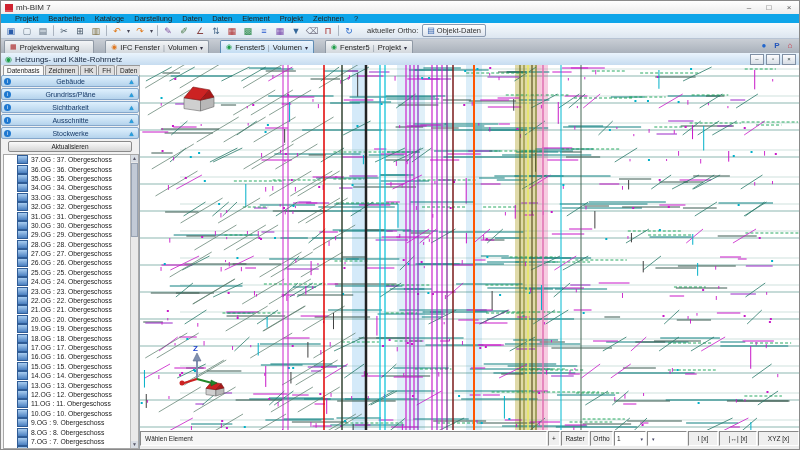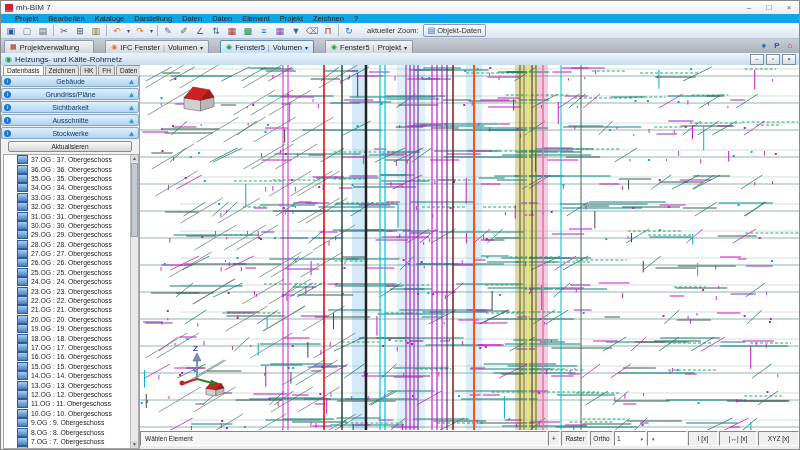--- a/index.html
+++ b/index.html
@@ -95,21 +95,21 @@
     <div class="rpt">
       
     <span class="menu-item">Projekt</span><span class="menu-item">Bearbeiten</span><span class="menu-item">Kataloge</span><span class="menu-item">Darstellung</span><span class="menu-item">Daten</span><span class="menu-item">Daten</span><span class="menu-item">Element</span><span class="menu-item">Projekt</span><span class="menu-item">Zeichnen</span><span class="menu-item">?</span></div>
   </div>
 
   <div class="toolbar">
     <div class="rpt">
       
     <span class="tbtn" style="color: rgb(42, 92, 170);">▣</span><span class="tbtn" style="color: rgb(102, 119, 136);">▢</span><span class="tbtn" style="color: rgb(85, 102, 119);">▤</span><span class="tbtn" data-type="sep"></span><span class="tbtn" style="color: rgb(68, 85, 102);">✂</span><span class="tbtn" style="color: rgb(68, 85, 102);">⊞</span><span class="tbtn" style="color: rgb(122, 106, 58);">▥</span><span class="tbtn" data-type="sep"></span><span class="tbtn" style="color: rgb(224, 120, 24);">↶</span><span class="tbtn" data-type="dd">▾</span><span class="tbtn" style="color: rgb(224, 120, 24);">↷</span><span class="tbtn" data-type="dd">▾</span><span class="tbtn" data-type="sep"></span><span class="tbtn" style="color: rgb(122, 74, 154);">✎</span><span class="tbtn" style="color: rgb(74, 122, 74);">✐</span><span class="tbtn" style="color: rgb(136, 68, 68);">∠</span><span class="tbtn" style="color: rgb(68, 102, 136);">⇅</span><span class="tbtn" style="color: rgb(176, 48, 48);">▦</span><span class="tbtn" style="color: rgb(42, 138, 74);">▩</span><span class="tbtn" style="color: rgb(34, 85, 204);">≡</span><span class="tbtn" style="color: rgb(119, 68, 170);">▦</span><span class="tbtn" style="color: rgb(51, 102, 153);">▼</span><span class="tbtn" style="color: rgb(119, 119, 136);">⌫</span><span class="tbtn" style="color: rgb(170, 51, 51);">Π</span><span class="tbtn" data-type="sep"></span><span class="tbtn" style="color: rgb(34, 102, 204);">↻</span></div>
     <div class="modewrap">
-      <span>aktueller Zoom:</span>
+      <span>aktueller Ortho:</span>
       <span class="modebtn">
         <i>▤</i>
         <span>Objekt-Daten</span>
       </span>
     </div>
   </div>
 
   <div class="viewtabs">
     <div class="rpt">
       

